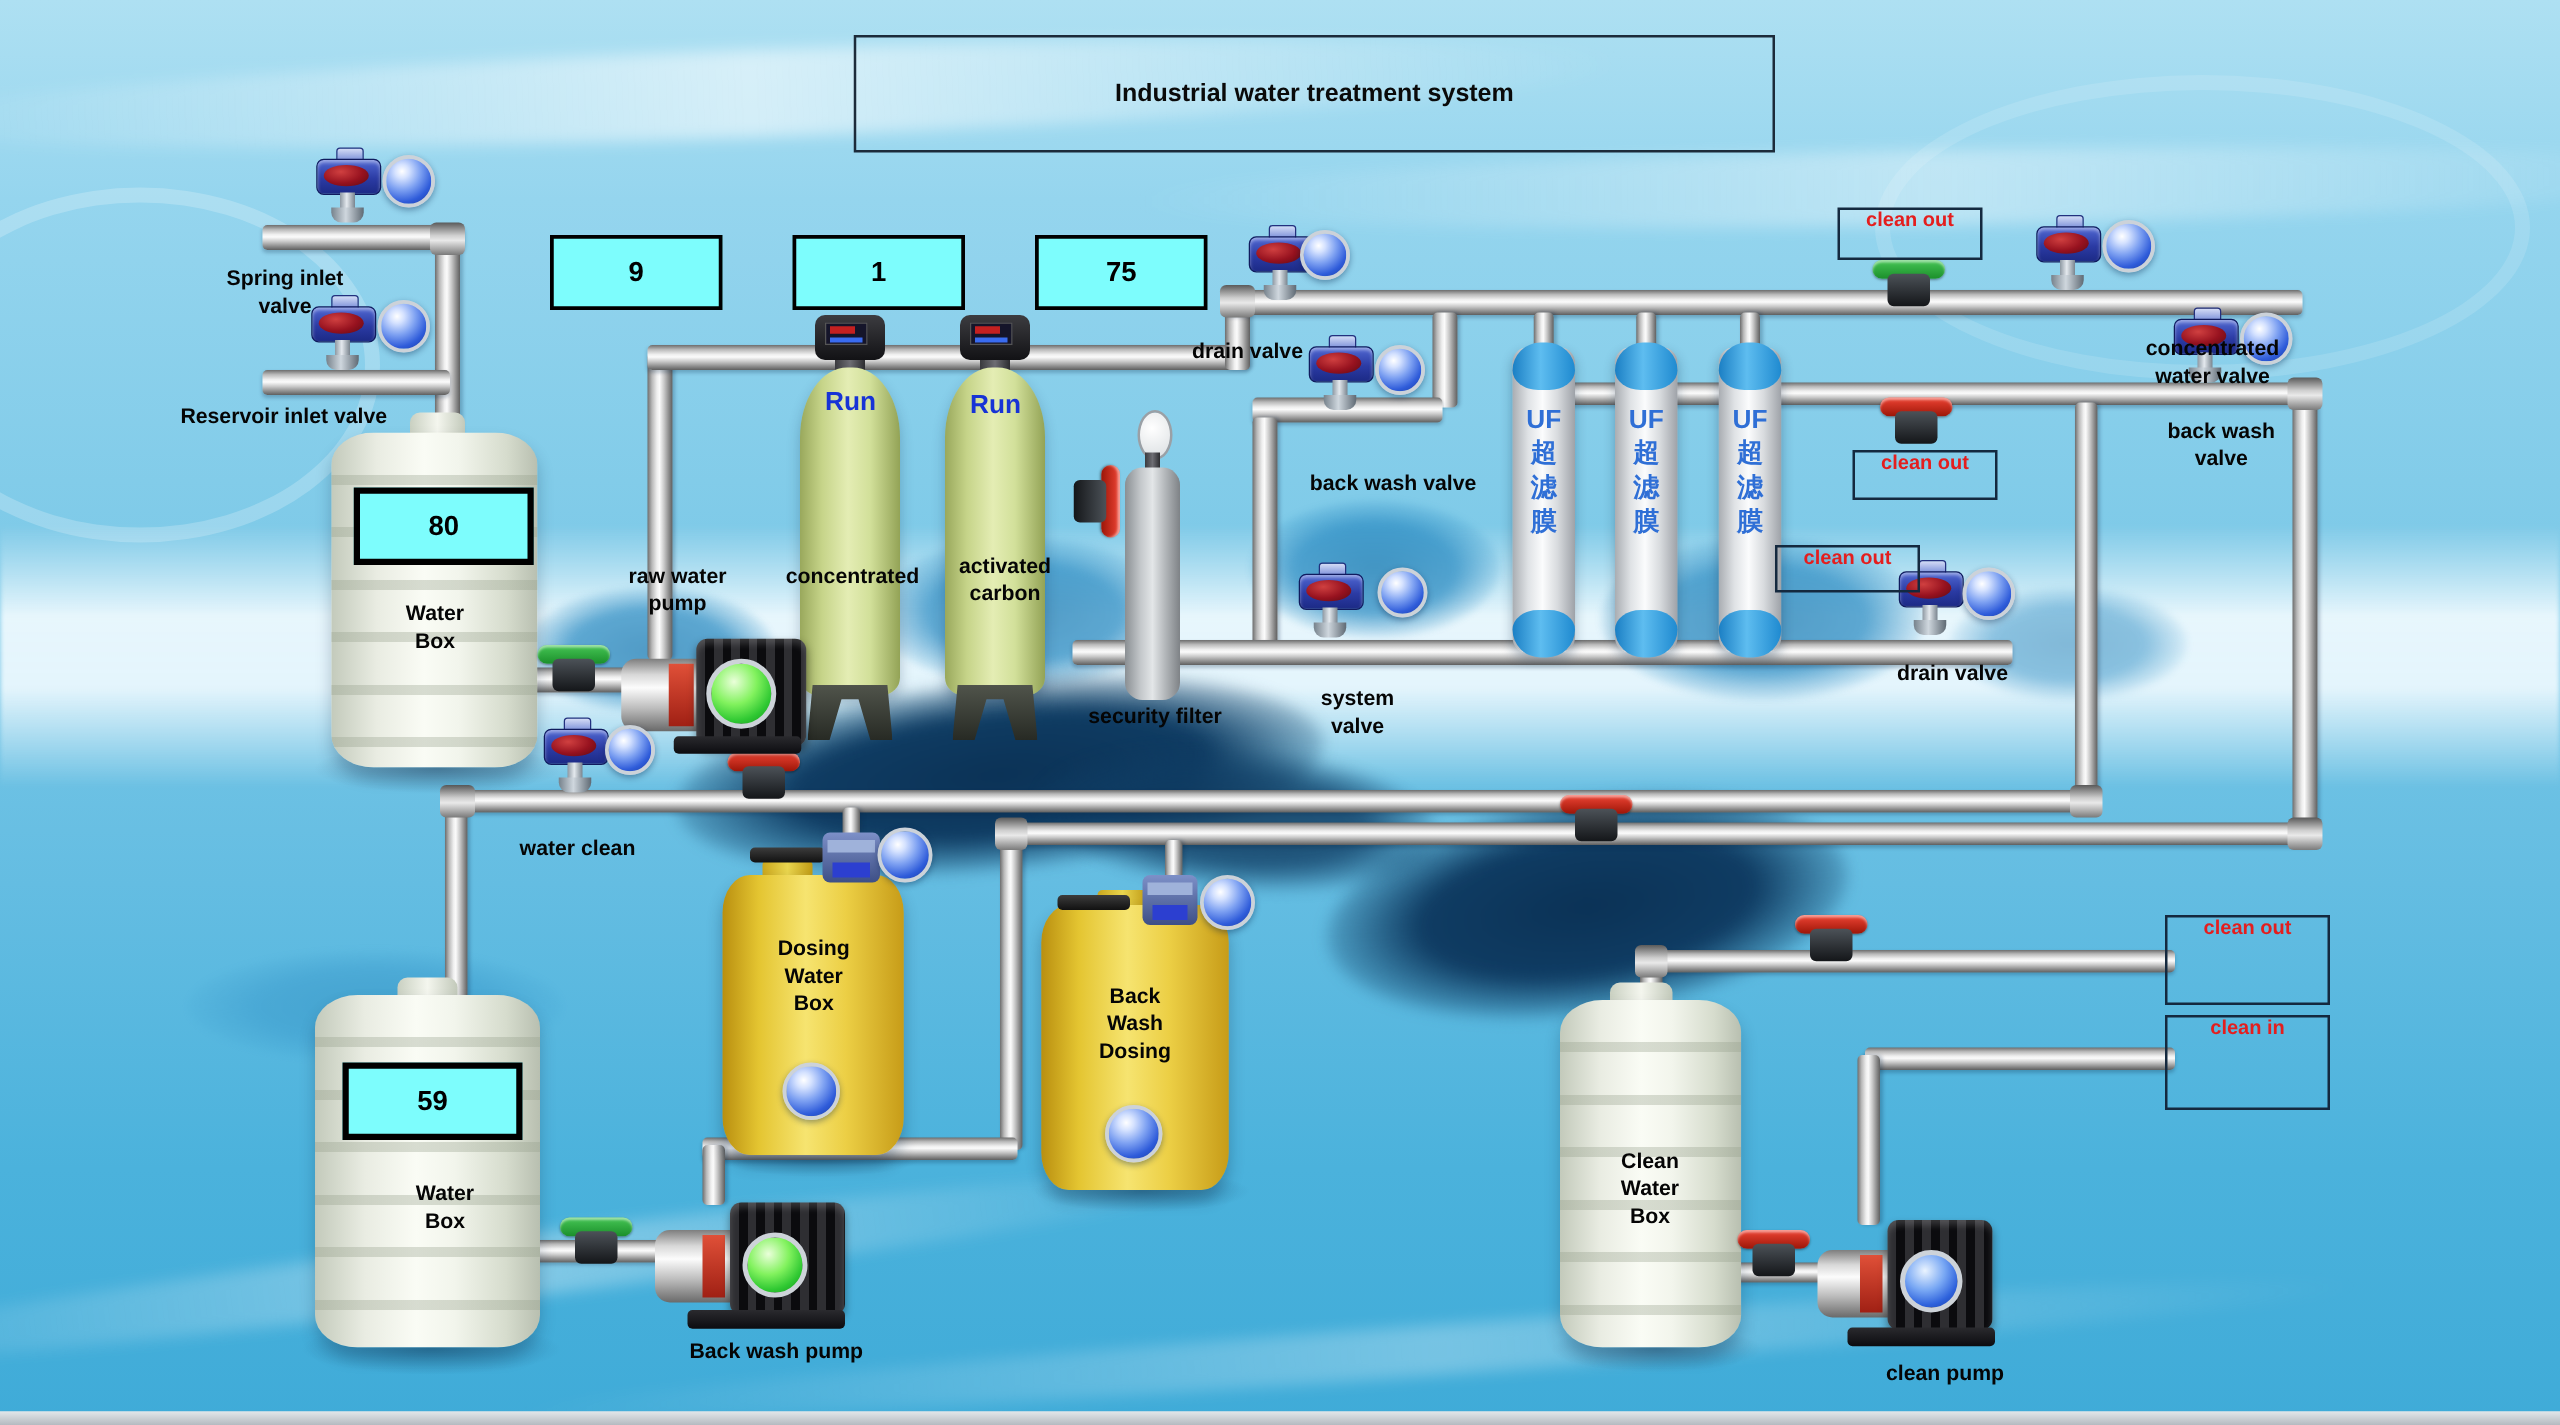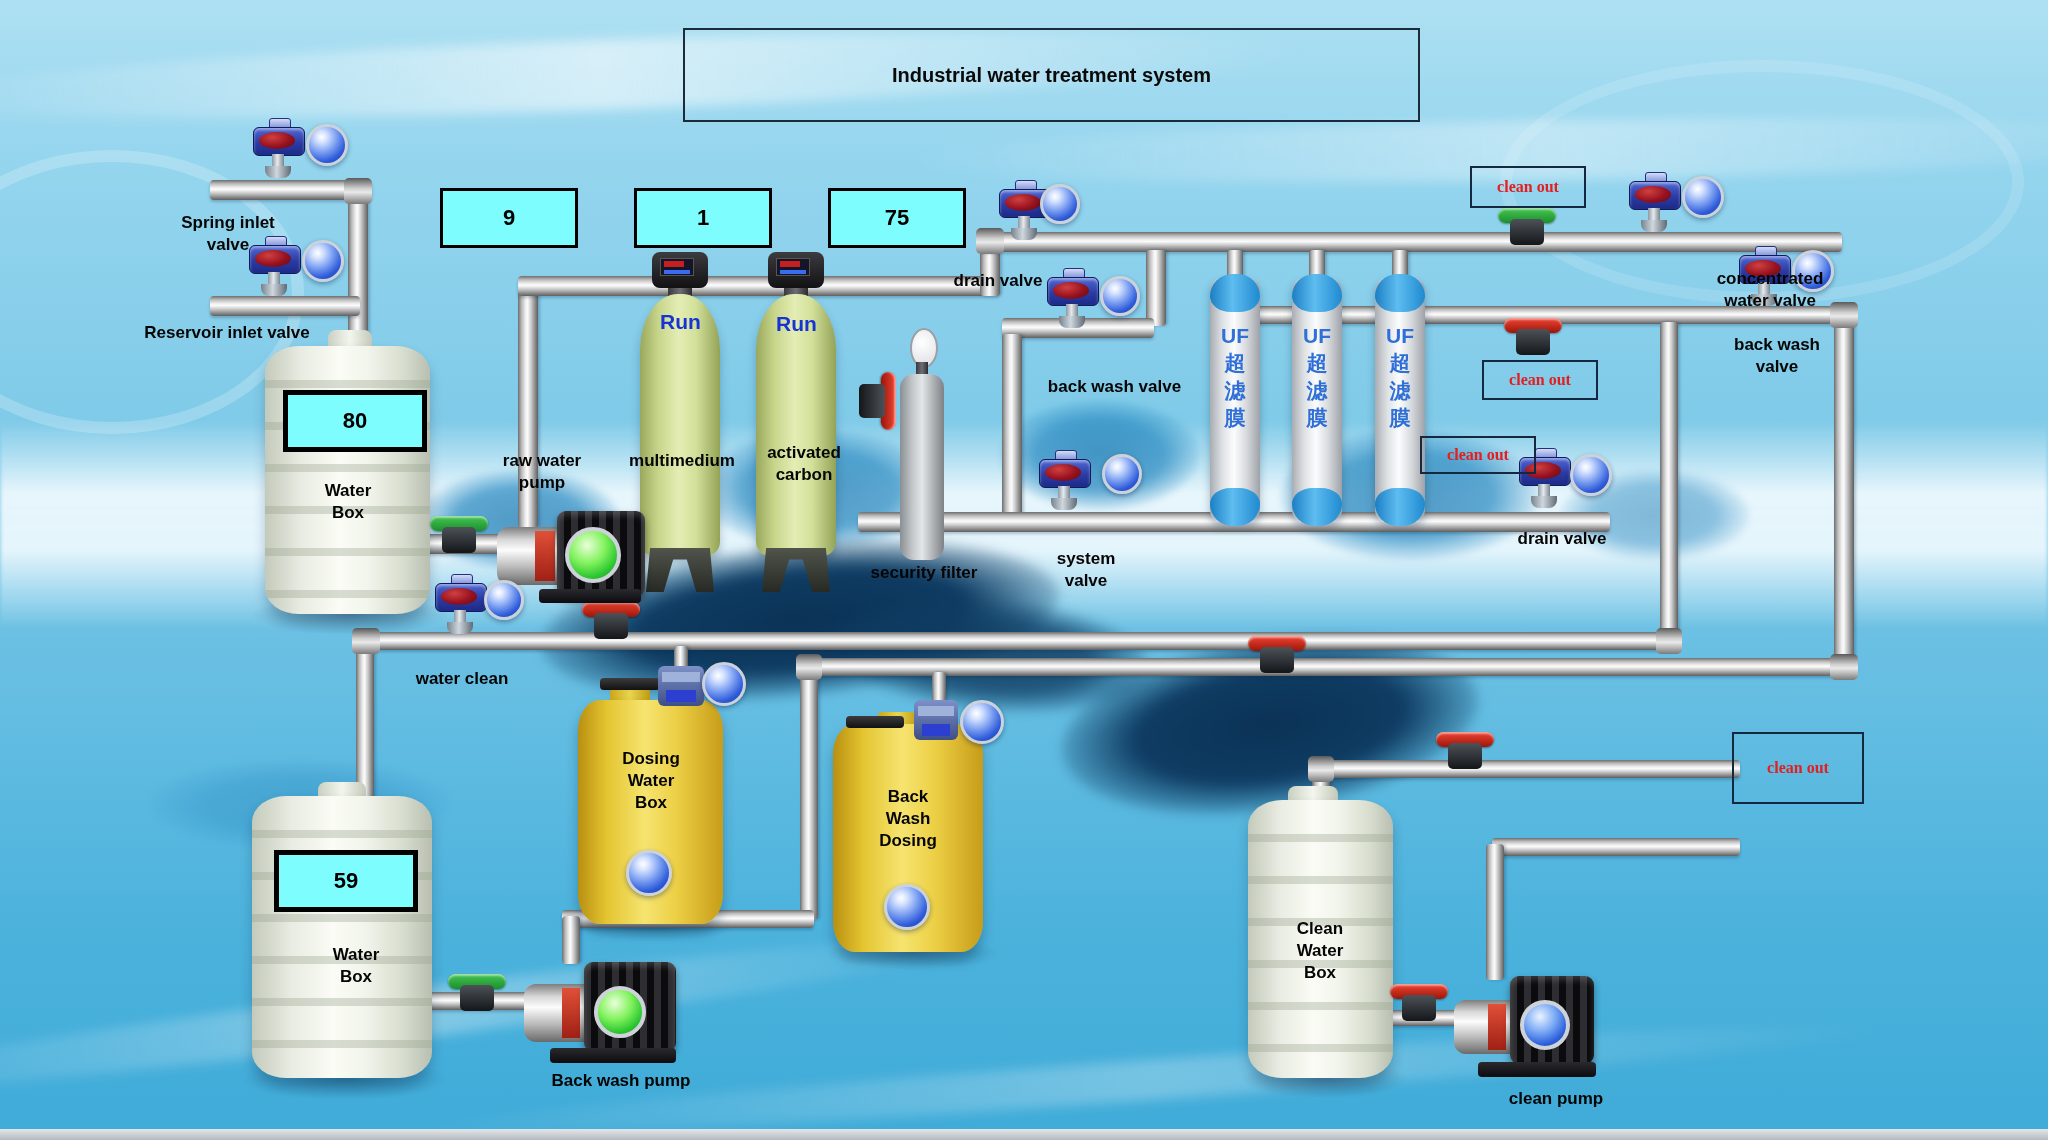--- a/index.html
+++ b/index.html
@@ -22,22 +22,22 @@
       box-shadow:2px 0 3px rgba(10,40,70,.25);}
   .fit{position:absolute;z-index:2;border-radius:5px;
       background:linear-gradient(180deg,#5a5a5a,#cfcfcf 40%,#e9e9e9 55%,#7a7a7a);}
   
   .disp{position:absolute;z-index:6;background:#7dfdfd;border:3px solid #000;
         display:flex;align-items:center;justify-content:center;
         font-weight:bold;font-size:22px;color:#000;}
   .disp.thick{border-width:5px;}
   .lbl{position:absolute;z-index:6;font-weight:bold;color:#050505;font-size:17px;
        text-align:center;line-height:1.28;}
-  .lblbox{position:absolute;z-index:6;border:2px solid #14293f;display:flex;align-items:center;justify-content:center;
-       font-weight:bold;font-size:16px;color:#e41e1e;text-align:center;font-family:Liberation Serif, serif;}
+  .lblbox{position:absolute;z-index:6;border:2px solid #14293f;display:flex;align-items:flex-start;justify-content:center;
+       font-weight:bold;font-size:16px;color:#e41e1e;text-align:center;}
   .runlbl{position:absolute;z-index:6;font-weight:bold;font-size:21px;color:#1733d6;}
   .btn{position:absolute;z-index:7;background:linear-gradient(180deg,#4478b0,#35618f);border-radius:10px;
        color:#fff;font-size:16px;display:flex;align-items:center;justify-content:center;
        box-shadow:0 3px 8px rgba(0,30,60,.35);cursor:pointer;}
   
   .mv{position:absolute;width:52px;height:60px;z-index:4;}
   .mv .cap{position:absolute;left:17px;top:0;width:20px;height:11px;border:1px solid #23307e;border-radius:3px;
       background:linear-gradient(180deg,#d4dcf6,#6b82d4);}
   .mv .body{position:absolute;left:1px;top:9px;width:50px;height:27px;border:1px solid #101b5e;border-radius:6px;
       background:linear-gradient(180deg,#5068d2 0%,#2b3ba4 55%,#1c2a86 100%);
@@ -249,21 +249,21 @@
   <div class="fstem" style="left:668px;top:282px;width:24px;height:22px;"></div>
   <div class="fhead" style="left:652px;top:252px;width:56px;height:36px;">
       <div class="fscreen">
         <i></i>
         <b></b>
       </div>
     </div>
   <div class="fcol" style="left:640px;top:294px;width:80px;height:262px;"></div>
   <div class="ffeet" style="left:646px;top:548px;width:68px;height:44px;"></div>
   <div class="runlbl" style="left:660px;top:310px;">Run</div>
-  <div class="lbl" style="left:628px;top:450px;width:108px;">multimedium</div>
+  <div class="lbl" style="left:628px;top:450px;width:108px;">concentrated</div>
 
   <div class="fstem" style="left:784px;top:282px;width:24px;height:22px;"></div>
   <div class="fhead" style="left:768px;top:252px;width:56px;height:36px;">
       <div class="fscreen">
         <i></i>
         <b></b>
       </div>
     </div>
   <div class="fcol" style="left:756px;top:294px;width:80px;height:262px;"></div>
   <div class="ffeet" style="left:762px;top:548px;width:68px;height:44px;"></div>
@@ -479,16 +479,19 @@
   </div>
   <div class="lblbox" style="left:1482px;top:360px;width:112px;height:36px;">
     <span>clean out</span>
   </div>
   <div class="lblbox" style="left:1420px;top:436px;width:112px;height:34px;">
     <span>clean out</span>
   </div>
   <div class="lblbox" style="left:1732px;top:732px;width:128px;height:68px;">
     <span>clean out</span>
   </div>
+  <div class="lblbox" style="left:1732px;top:812px;width:128px;height:72px;">
+    <span>clean in</span>
+  </div>
 
 
   <div class="bottomstrip"></div>
 </div>
 
 </body></html>

